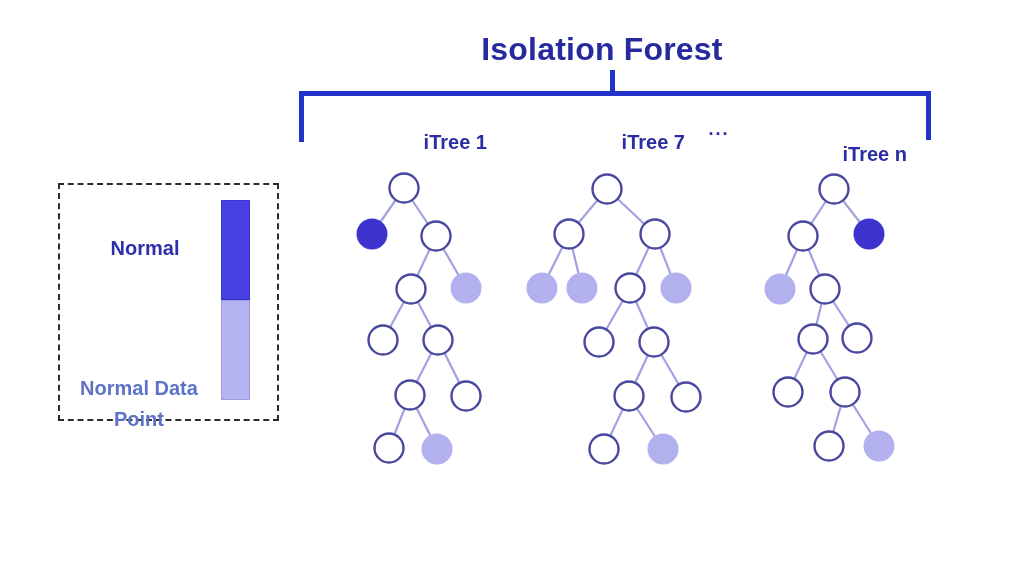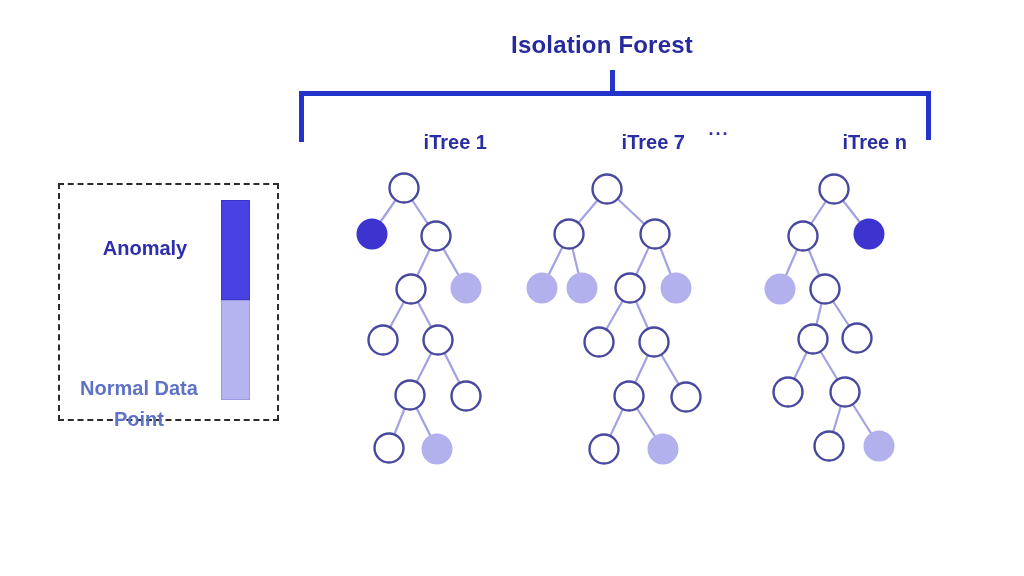--- a/index.html
+++ b/index.html
@@ -3,33 +3,33 @@
 <meta charset="utf-8">
 <style>
   html,body{margin:0;padding:0;background:#ffffff;}
   .canvas{
     position:relative;width:1024px;height:576px;background:#ffffff;overflow:hidden;
     font-family:"Liberation Sans", sans-serif;
   }
   .abs{position:absolute;}
   .title{
     top:31px;left:442px;width:320px;text-align:center;
-    font-size:24px;font-weight:bold;letter-spacing:0.2px;
+    font-size:32px;font-weight:bold;letter-spacing:0.2px;
   }
   .bracket-bar{top:91px;left:299px;width:632px;height:5px;}
   .bracket-tick-left{top:91px;left:299px;width:5px;height:51px;}
   .bracket-tick-right{top:91px;left:926px;width:5px;height:49px;}
   .bracket-stem{top:70px;left:610px;width:5px;height:23px;}
   .tree-label{
     top:131px;width:140px;text-align:right;
     font-size:20px;font-weight:bold;
   }
   .tree-label-1{left:347px;}
   .tree-label-2{left:545px;}
-  .tree-label-n{left:767px;}
+  .tree-label-n{left:767px;margin-top:12px;}
   .ellipsis{
     top:124px;left:689px;width:60px;text-align:center;
     font-size:18px;font-weight:bold;letter-spacing:1px;
   }
   .legend-box{
     top:183px;left:58px;width:221px;height:238px;
     border:2px dashed #2b2b2b;box-sizing:border-box;
   }
   .legend-anomaly-label{
     top:52px;left:10px;width:150px;text-align:center;
@@ -54,21 +54,21 @@
   <div class="abs bracket-bar" style="background-color: rgb(35, 52, 203);"></div>
   <div class="abs bracket-tick-left" style="background-color: rgb(35, 52, 203);"></div>
   <div class="abs bracket-tick-right" style="background-color: rgb(35, 52, 203);"></div>
 
   <div class="abs tree-label tree-label-1" style="color: rgb(42, 45, 164);">iTree 1</div>
   <div class="abs tree-label tree-label-2" style="color: rgb(42, 45, 164);">iTree 7</div>
   <div class="abs ellipsis" style="color: rgb(42, 45, 164);">···</div>
   <div class="abs tree-label tree-label-n" style="color: rgb(42, 45, 164);">iTree n</div>
 
   <div class="abs legend-box">
-    <div class="abs legend-anomaly-label" style="color: rgb(45, 45, 174);">Anomaly</div>
+    <div class="abs legend-anomaly-label" style="color: rgb(45, 45, 174);">Normal</div>
     <div class="abs legend-normal-label" style="color: rgb(94, 114, 200);">Normal Data Point</div>
     <div class="abs legend-bar">
       <div class="legend-bar-seg" style="background-color: rgb(74, 65, 228); border: 1px solid rgb(60, 51, 200);"></div>
       <div class="legend-bar-seg" style="background-color: rgb(181, 180, 240); border: 1px solid rgb(155, 153, 224);"></div>
     </div>
   </div>
 
   <svg class="abs forest-svg" viewBox="0 0 1024 576" xmlns="http://www.w3.org/2000/svg">
       <g>
         <line x1="404" y1="188" x2="372" y2="234" stroke="#a2a1e4" stroke-width="2.2"></line>

